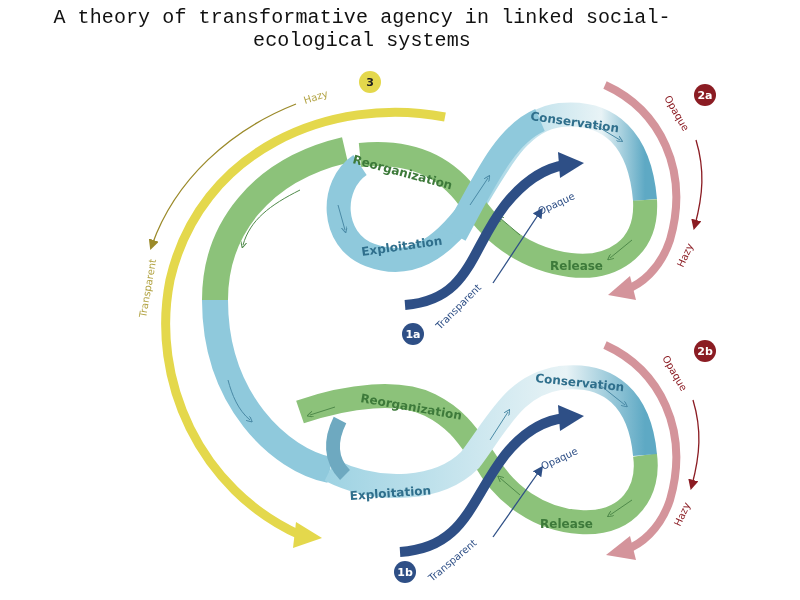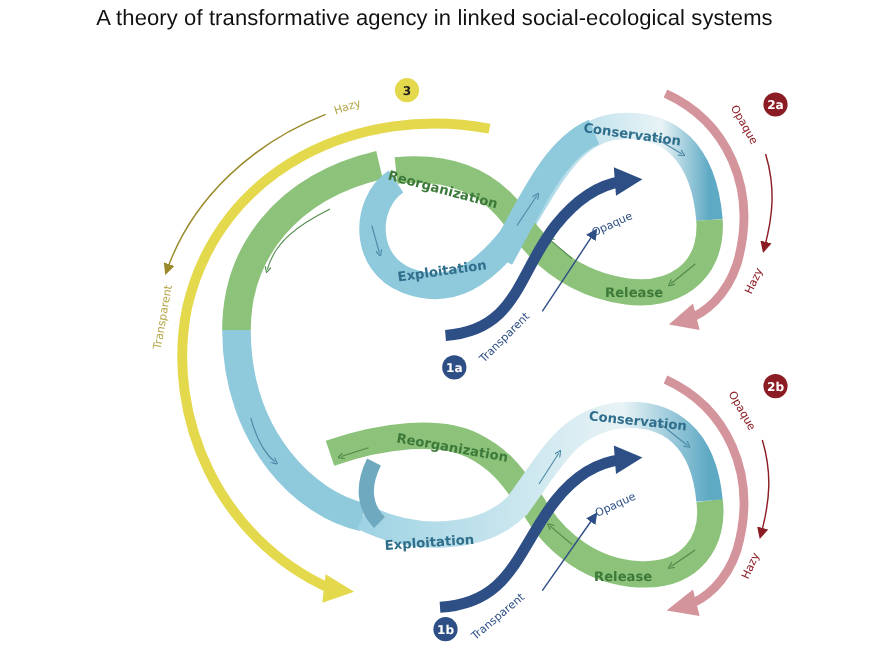--- a/index.html
+++ b/index.html
@@ -1,19 +1,19 @@
 <!DOCTYPE html>
 <html><head>
 <meta charset="utf-8">
 <style>
   html, body { margin:0; padding:0; background:#ffffff; }
   body { width:800px; height:600px; overflow:hidden; position:relative; font-family:"DejaVu Sans", sans-serif; }
   .title {
     position:absolute; left:0; top:6px; width:724px; text-align:center;
-    font-family:Liberation Sans, sans-serif; font-size:20px; color:#111; letter-spacing:0.1px;margin-left:33px;
+    font-family:Liberation Mono, monospace; font-size:20px; color:#111; letter-spacing:0.1px;
   }
   svg.diagram { position:absolute; left:0; top:0; }
   .lbl { font-family:"DejaVu Sans", sans-serif; font-weight:bold; }
   .small { font-family:"DejaVu Sans", sans-serif; font-size:10px; }
 </style>
 </head>
 <body>
 
 <div class="title">A theory of transformative agency in linked social-ecological systems</div>
 

